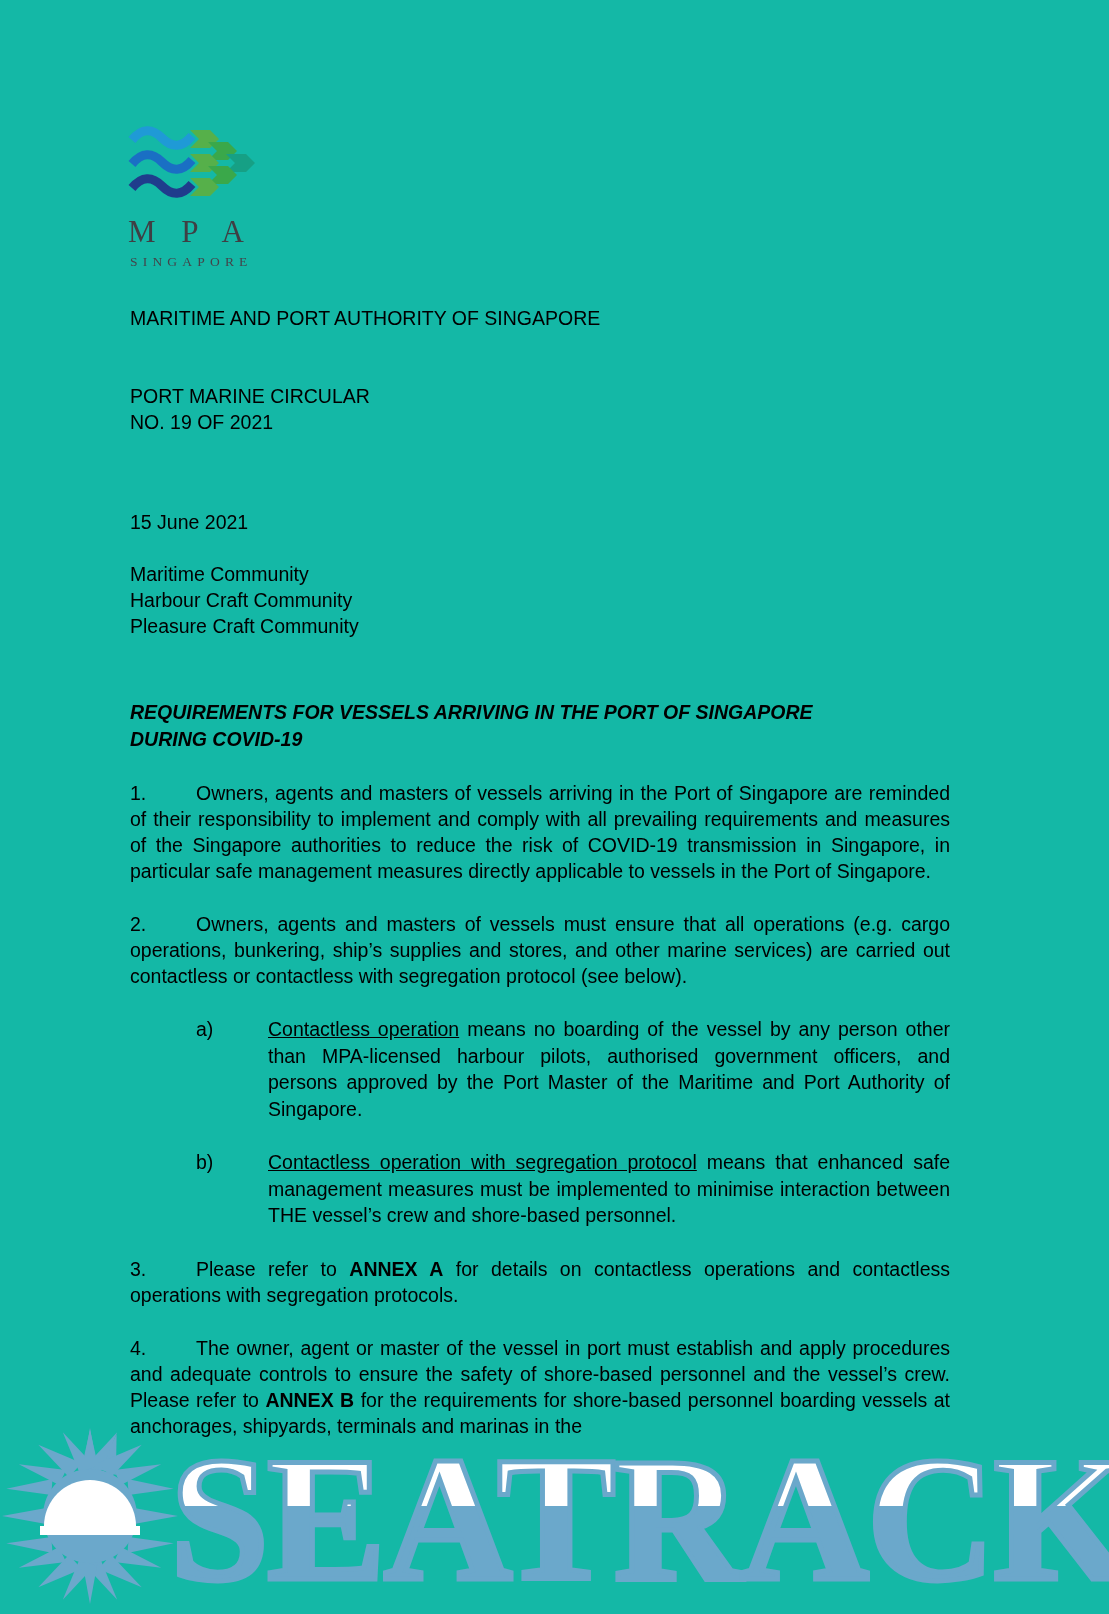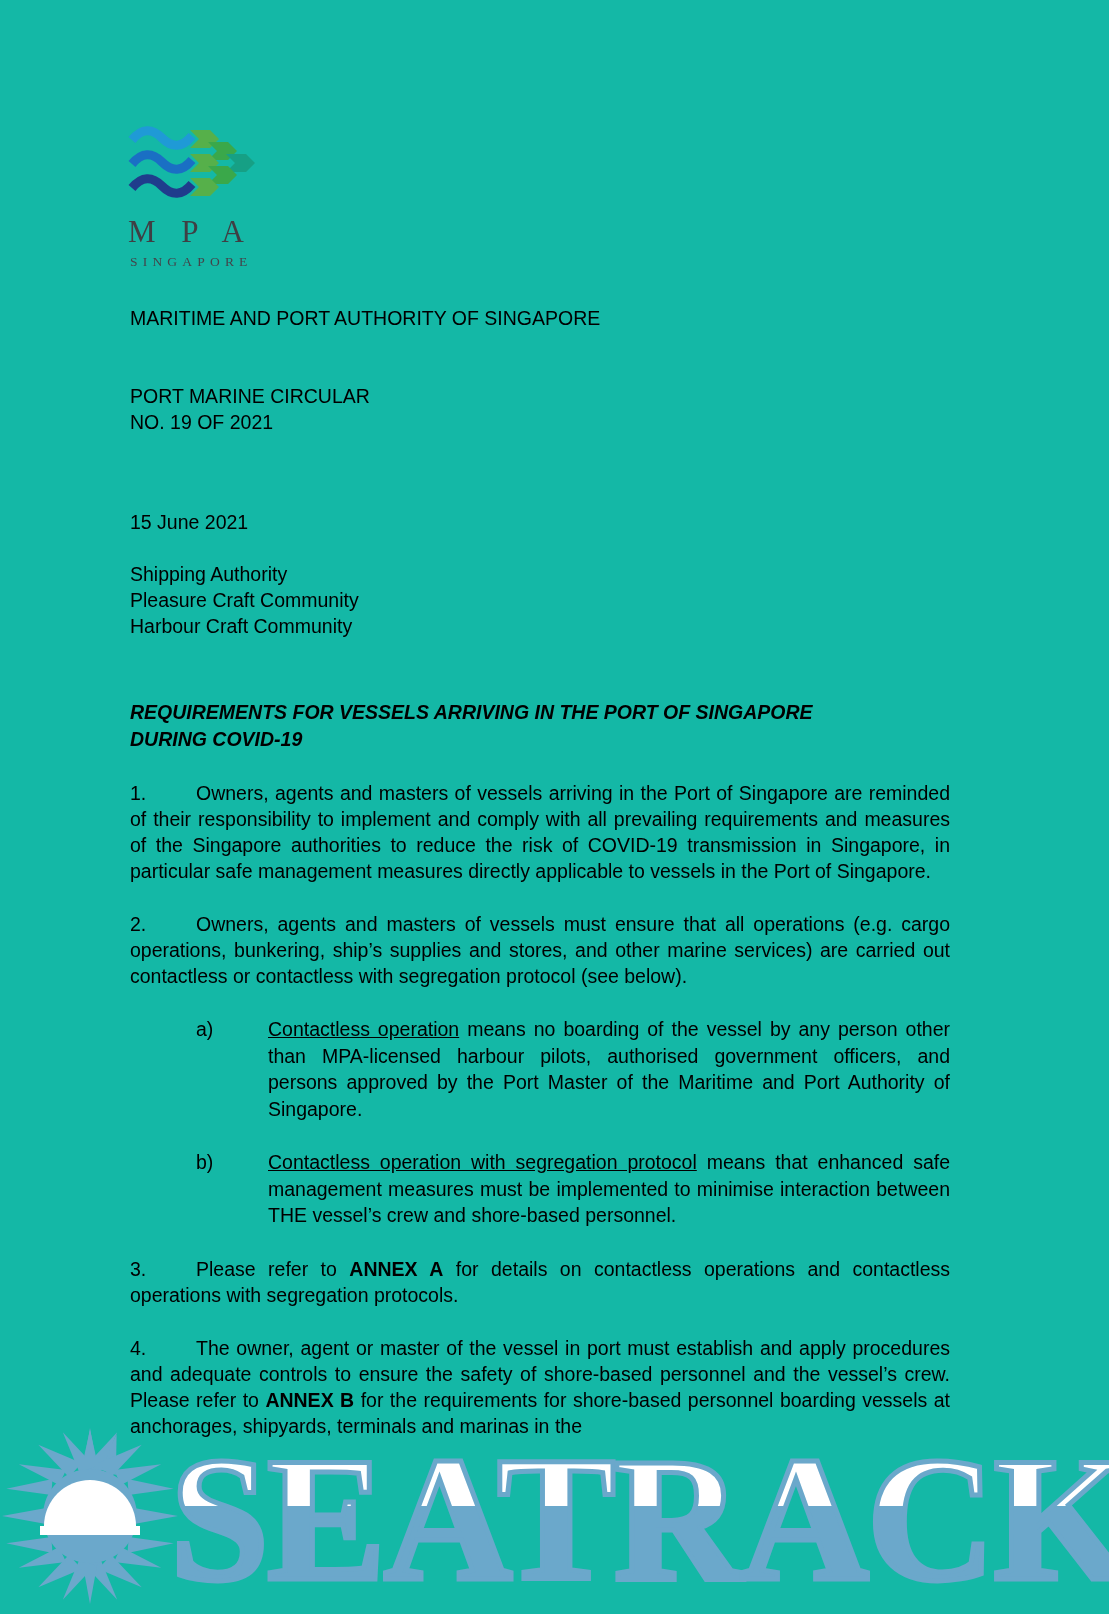--- a/index.html
+++ b/index.html
@@ -169,23 +169,23 @@
     <div class="line">PORT MARINE CIRCULAR</div>
     <div class="line">NO. 19 OF 2021</div>
 
     <div class="gap-md"></div>
     <div style="height:22px"></div>
 
     <div class="line">15 June 2021</div>
 
     <div class="gap-sm"></div>
 
-    <div class="line">Shipping Authority</div>
+    <div class="line">Maritime Community</div>
+    <div class="line">Harbour Craft Community</div>
     <div class="line">Pleasure Craft Community</div>
-    <div class="line">Harbour Craft Community</div>
 
     <div class="gap-lg"></div>
 
     <div class="title">
       <span>REQUIREMENTS FOR VESSELS ARRIVING IN THE PORT OF SINGAPORE</span>
       <span class="t-last" style="display:block;text-align:left">DURING COVID-19</span>
     </div>
 
     <div style="height:27px"></div>
 

